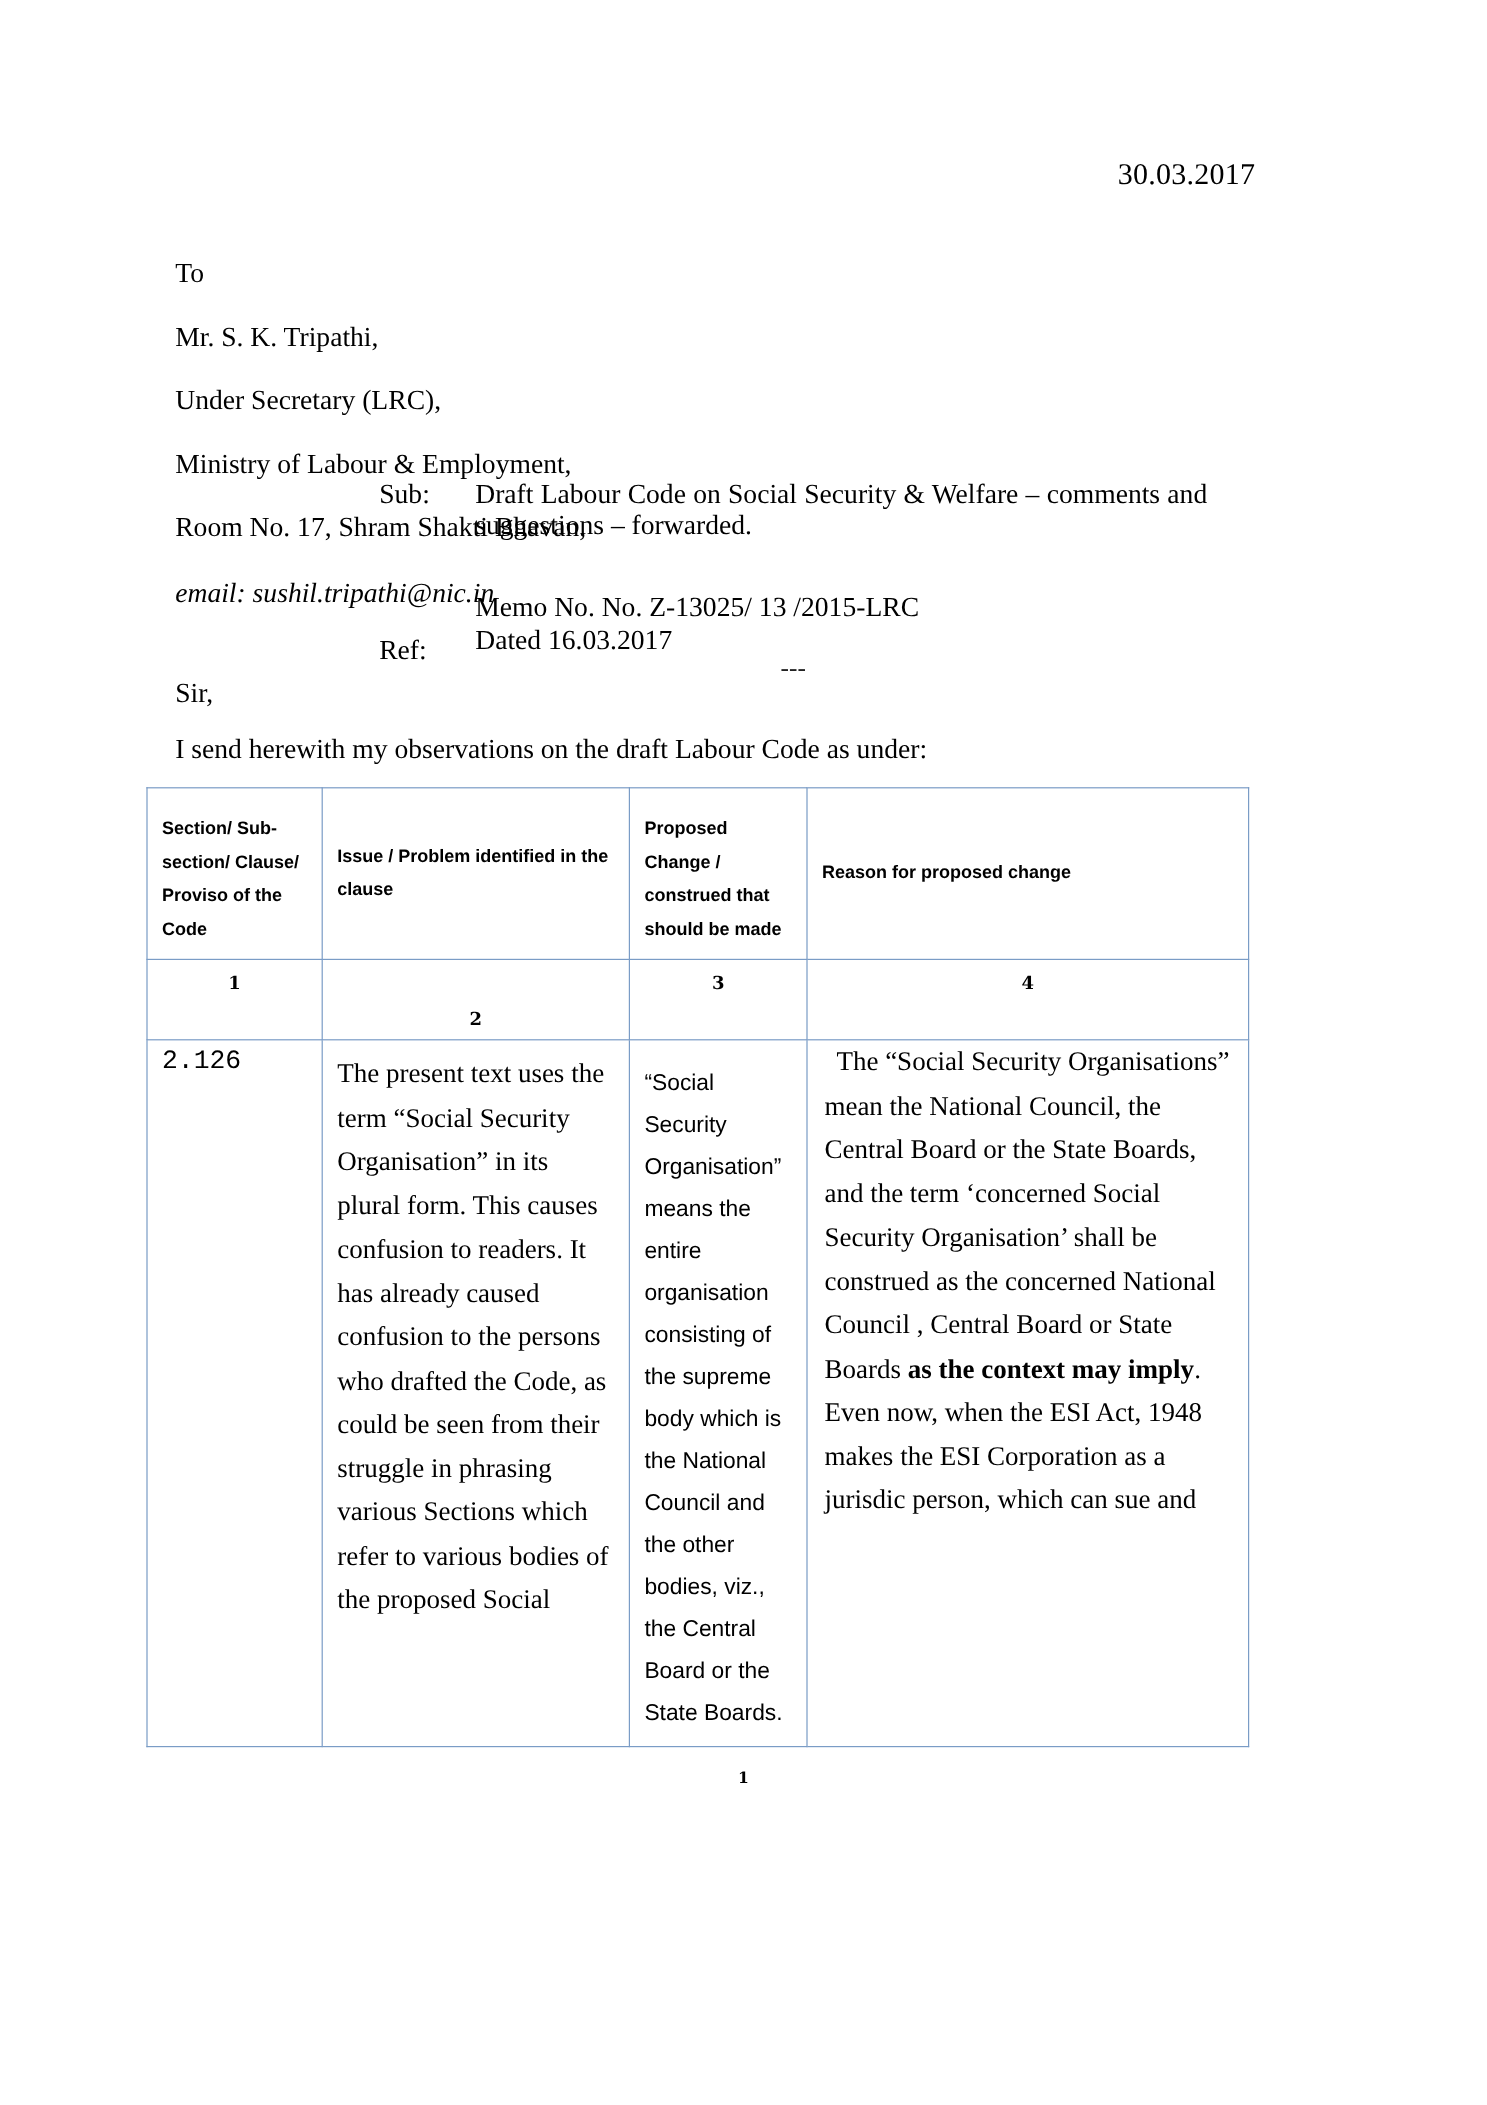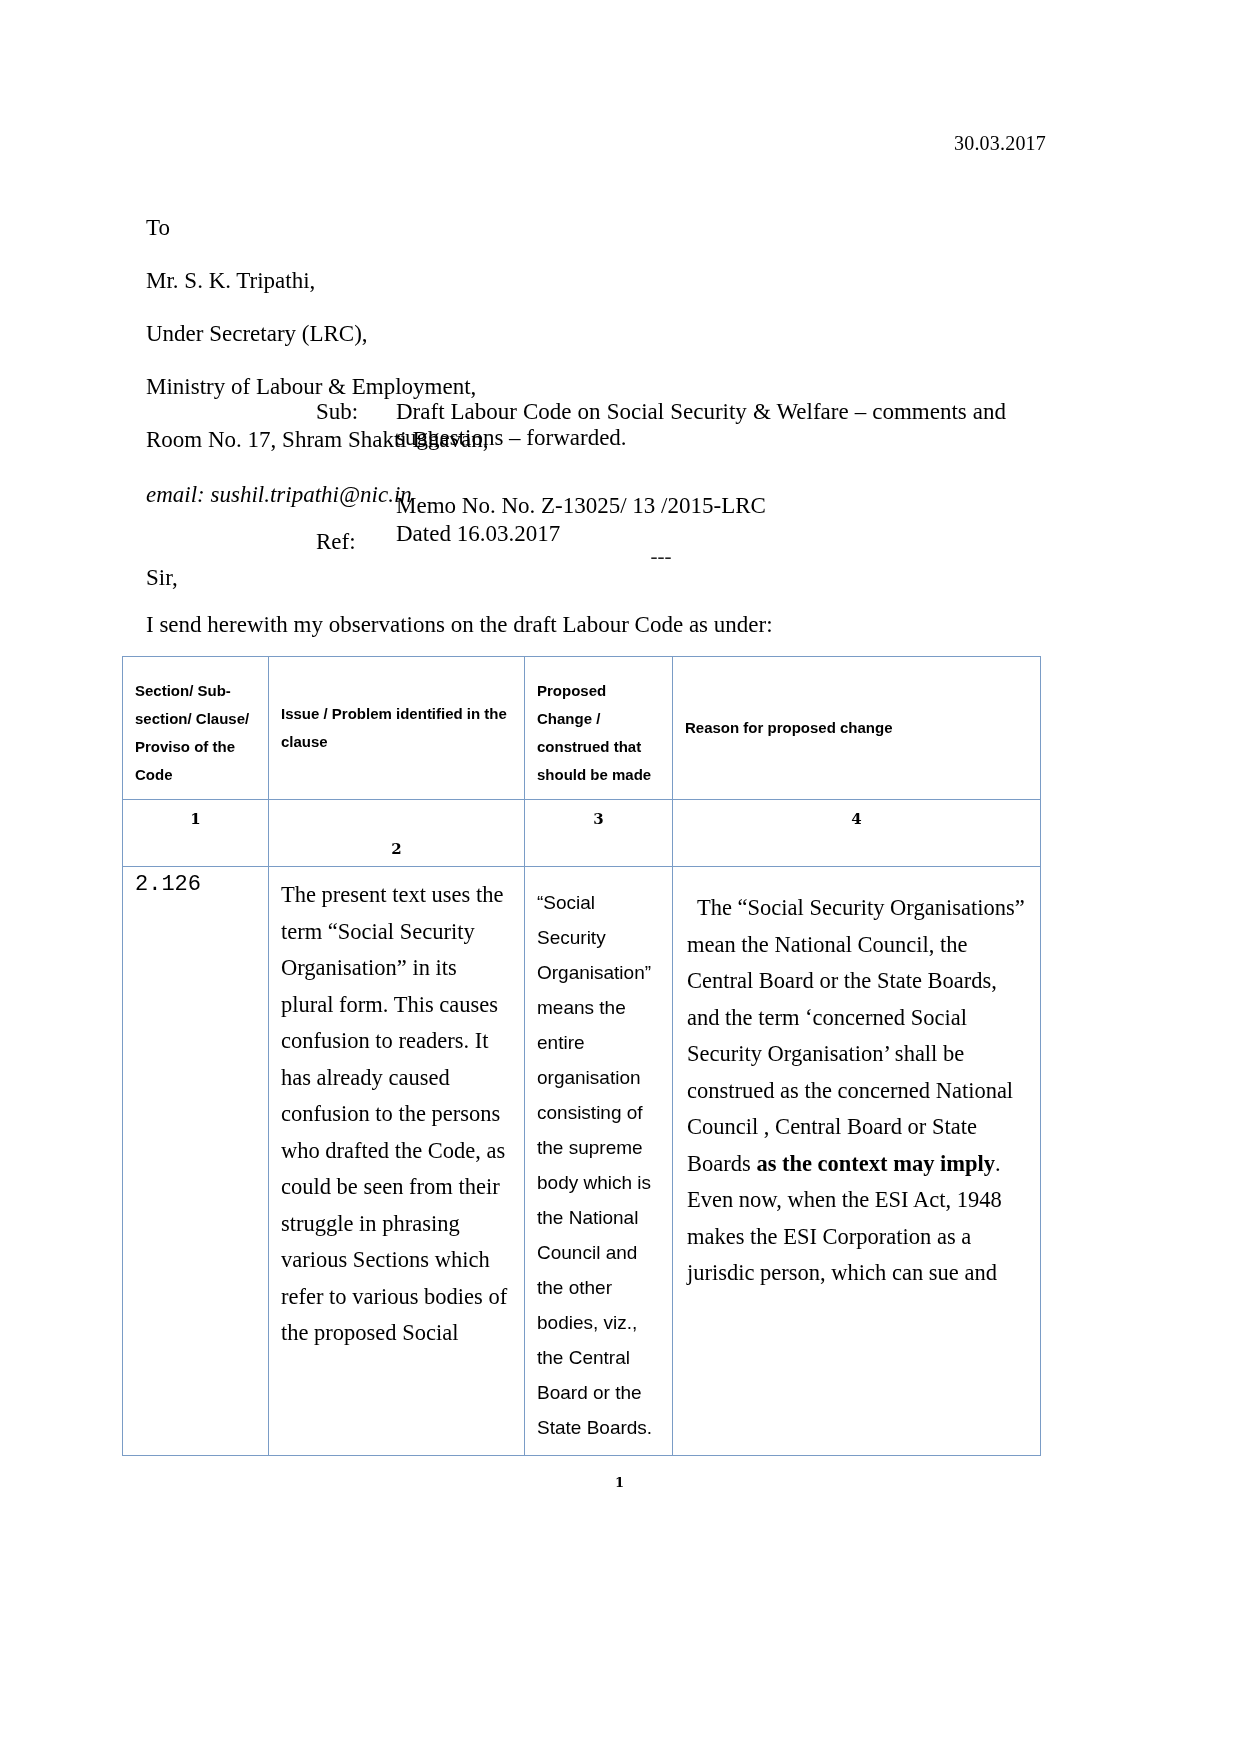--- a/index.html
+++ b/index.html
@@ -20,21 +20,21 @@
   .content {
     position: absolute;
     left: 146px;
     top: 0;
     width: 900px;
   }
   .date-line {
     position: absolute;
     right: 0;
     top: 132px;
-    font-size: 20px;
+    font-size: 25px;
     letter-spacing: 0.2px;
   }
   .addr-block {
     position: absolute;
     left: 0;
     top: 188px;
     font-size: 23px;
     line-height: 26.5px;
     white-space: pre-line;
   }
@@ -143,21 +143,21 @@
     font-family: Liberation Serif, serif;
   }
   .body-row td.col3 {
     font-family: "Liberation Sans", sans-serif;
     font-size: 19px;
     line-height: 35px;
     padding-top: 18px;
   }
   .body-row td.col4 {
     font-family: "Liberation Serif", serif;
-    padding-top: 23px;
+    padding-top: 0;
     padding-left: 14px;
   }
   .col4 b { font-weight: bold; }
   .page-number {
     position: absolute;
     left: 0;
     right: 0;
     top: 1475px;
     text-align: center;
     font-family: "DejaVu Serif", serif;

